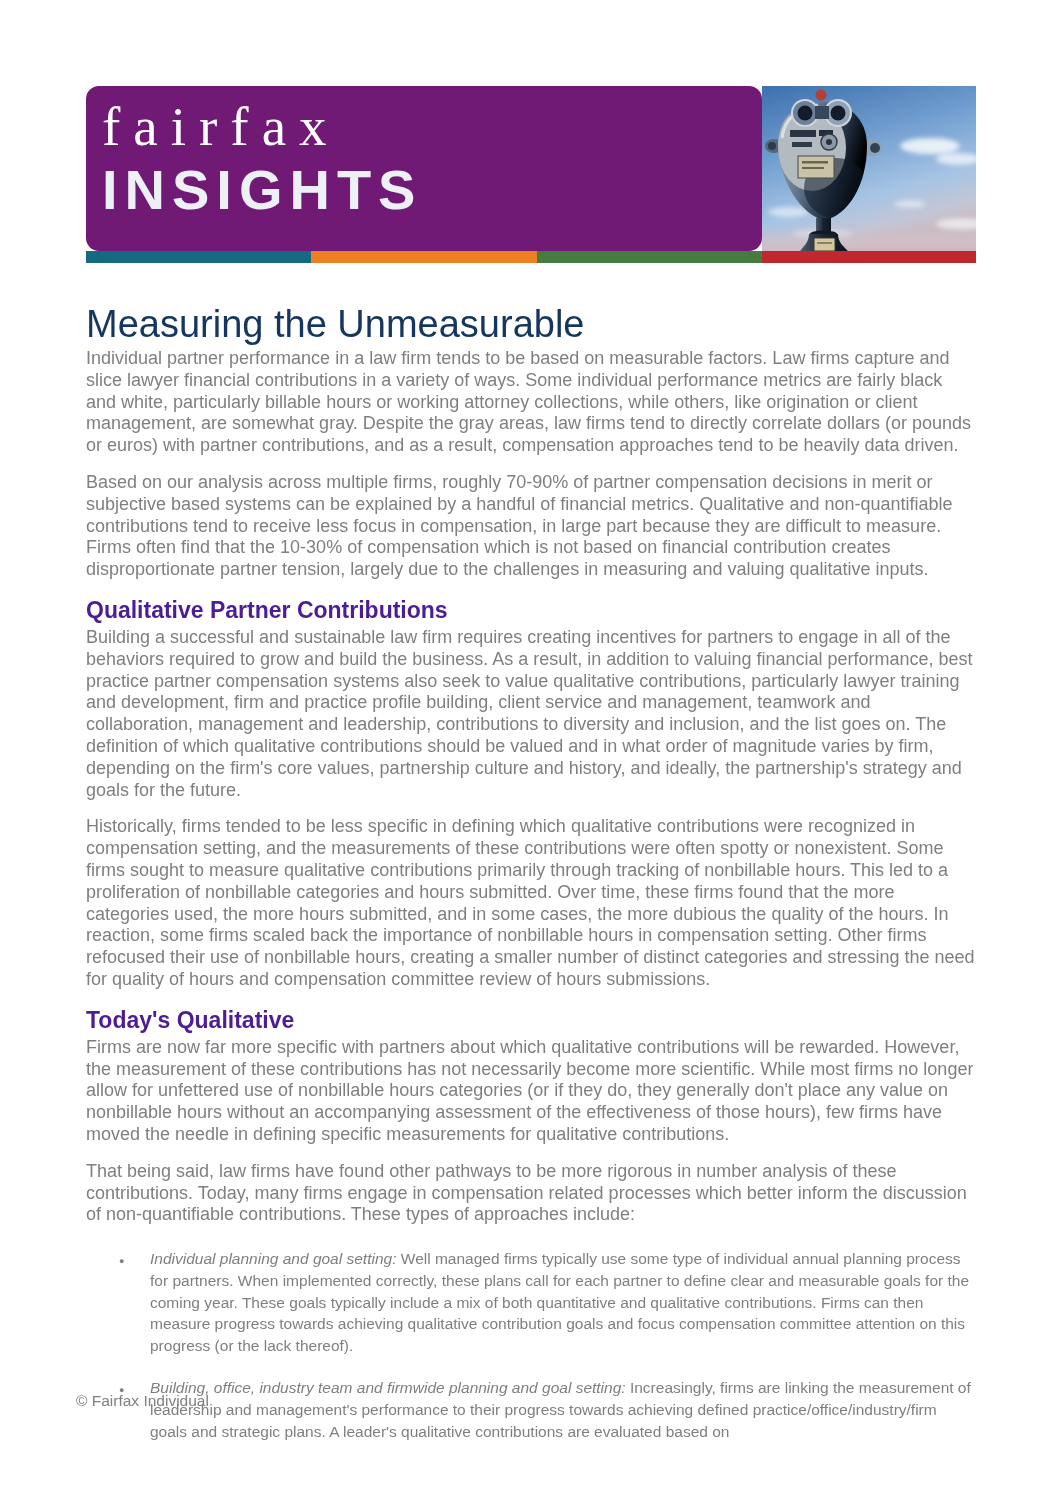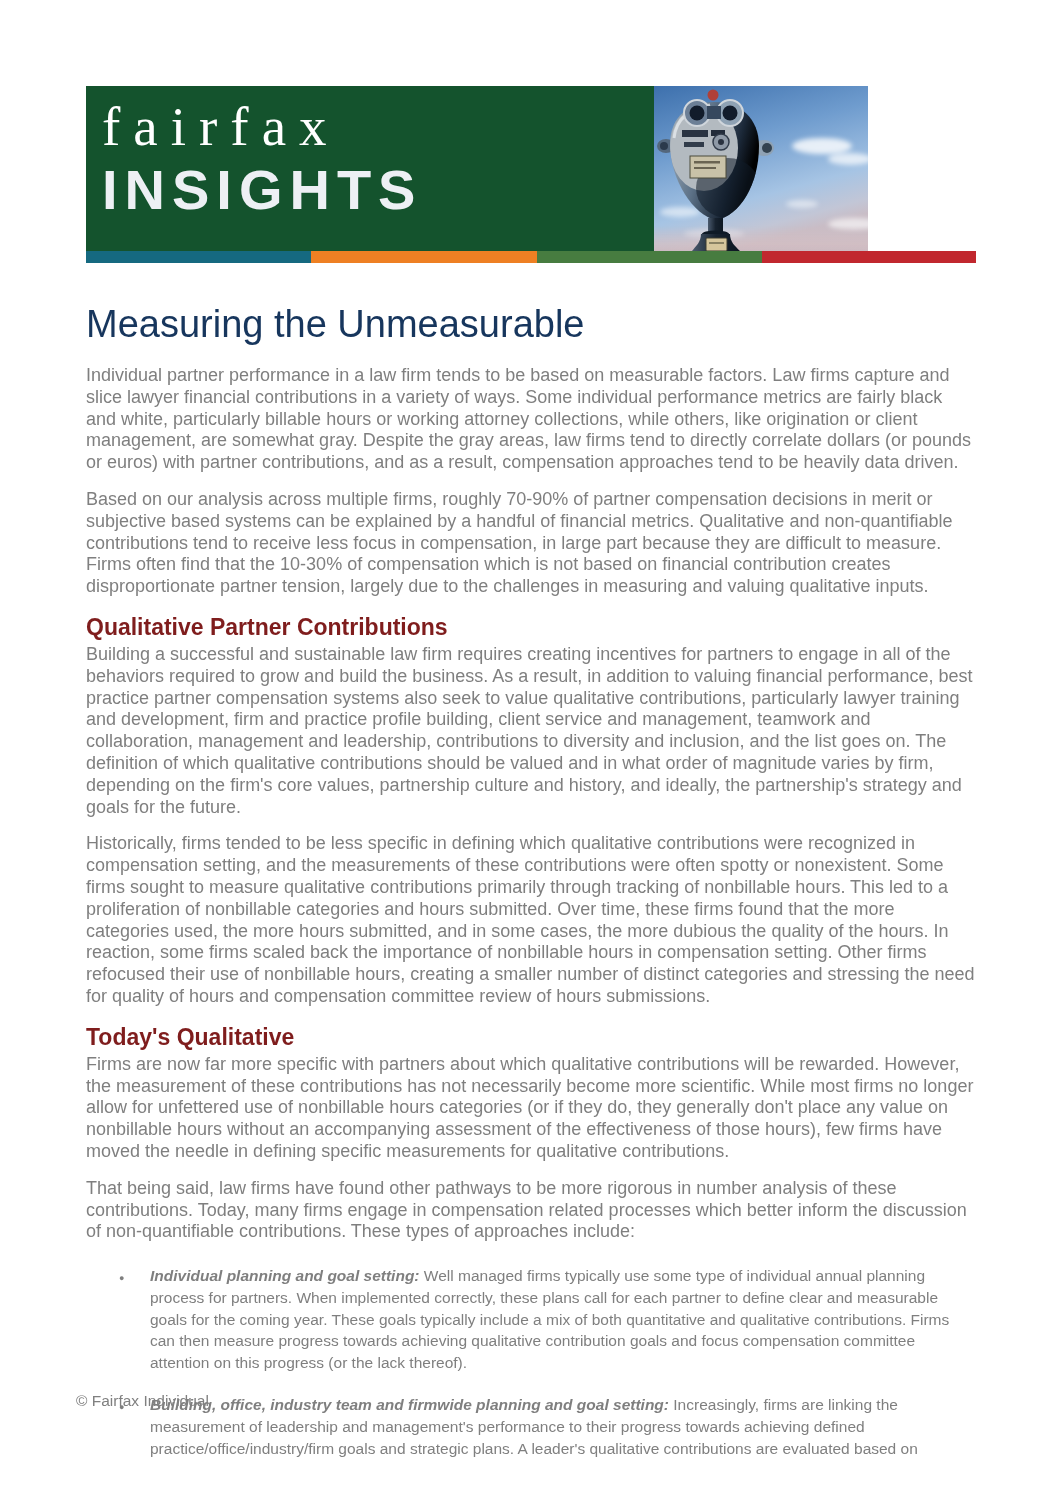--- a/index.html
+++ b/index.html
@@ -4,22 +4,22 @@
 <style>
   html,body{margin:0;padding:0;background:#ffffff;}
   .page{
     position:relative;width:1059px;height:1497px;background:#ffffff;overflow:hidden;
     font-family:"Liberation Sans",sans-serif;
   }
   
   .header{position:absolute;left:86px;top:86px;width:890px;}
   .banner-row{display:flex;height:165px;}
   .logo-block{
-    width:568px;height:165px;background:#14532d;box-sizing:border-box;
-    padding:8px 0 0 16px;overflow:hidden;
+    width:676px;height:165px;background:#701a75;box-sizing:border-box;
+    padding:8px 0 0 16px;overflow:hidden;border-radius:13px;
   }
   .logo-word{
     font-family:"Liberation Serif","DejaVu Serif",serif;
     color:#ffffff;font-size:55px;line-height:66px;letter-spacing:13px;font-weight:400;
   }
   .logo-sub{
     font-family:"Liberation Sans",sans-serif;
     color:#edf0f4;font-size:56px;line-height:62px;letter-spacing:7px;font-weight:700;
     margin-top:-1px;
   }
@@ -27,34 +27,34 @@
   .photo svg{display:block;}
   .stripe-row{display:flex;height:12px;}
   .seg{height:12px;}
   .seg-teal{width:225.3px;background:#156980;}
   .seg-orange{width:225.3px;background:#ee8023;}
   .seg-green{width:225.4px;background:#477c40;}
   .seg-red{width:214px;background:#c1272e;}
   
   .content{position:absolute;left:86px;top:302px;width:890px;color:#7f7f7f;}
   .content h1{
-    color:#17365d;font-size:38px;font-weight:400;line-height:45px;margin:0 0 18px 0;
+    color:#17365d;font-size:38px;font-weight:400;line-height:45px;margin:0 0 1px 0;
   }
   .content h2{
-    color:#7f1d1d;font-size:23px;font-weight:700;line-height:28px;margin:10px 0 3px 0;
+    color:#4c1d95;font-size:23px;font-weight:700;line-height:28px;margin:10px 0 3px 0;
   }
   .content p{font-size:18px;line-height:21.8px;margin:0 0 15px 0;}
   .content ul{list-style:none;margin:22px 0 0 0;padding:0;}
   .content li{
     position:relative;padding-left:64px;font-size:15.5px;line-height:21.8px;margin:0 0 20px 0;
   }
   .content li::before{
     content:"\25CF";position:absolute;left:33px;top:3px;font-size:9px;color:#7f7f7f;
   }
-  .bullet-lead{font-weight:700;font-style:italic;text-align:right;}
+  .bullet-lead{font-weight:400;font-style:italic;text-align:right;}
   
   .footer{position:absolute;left:76px;top:1392px;font-size:15.5px;color:#808080;}
 </style>
 </head>
 <body>
 
 <div class="page">
 
   <header class="header">
     <div class="banner-row">

